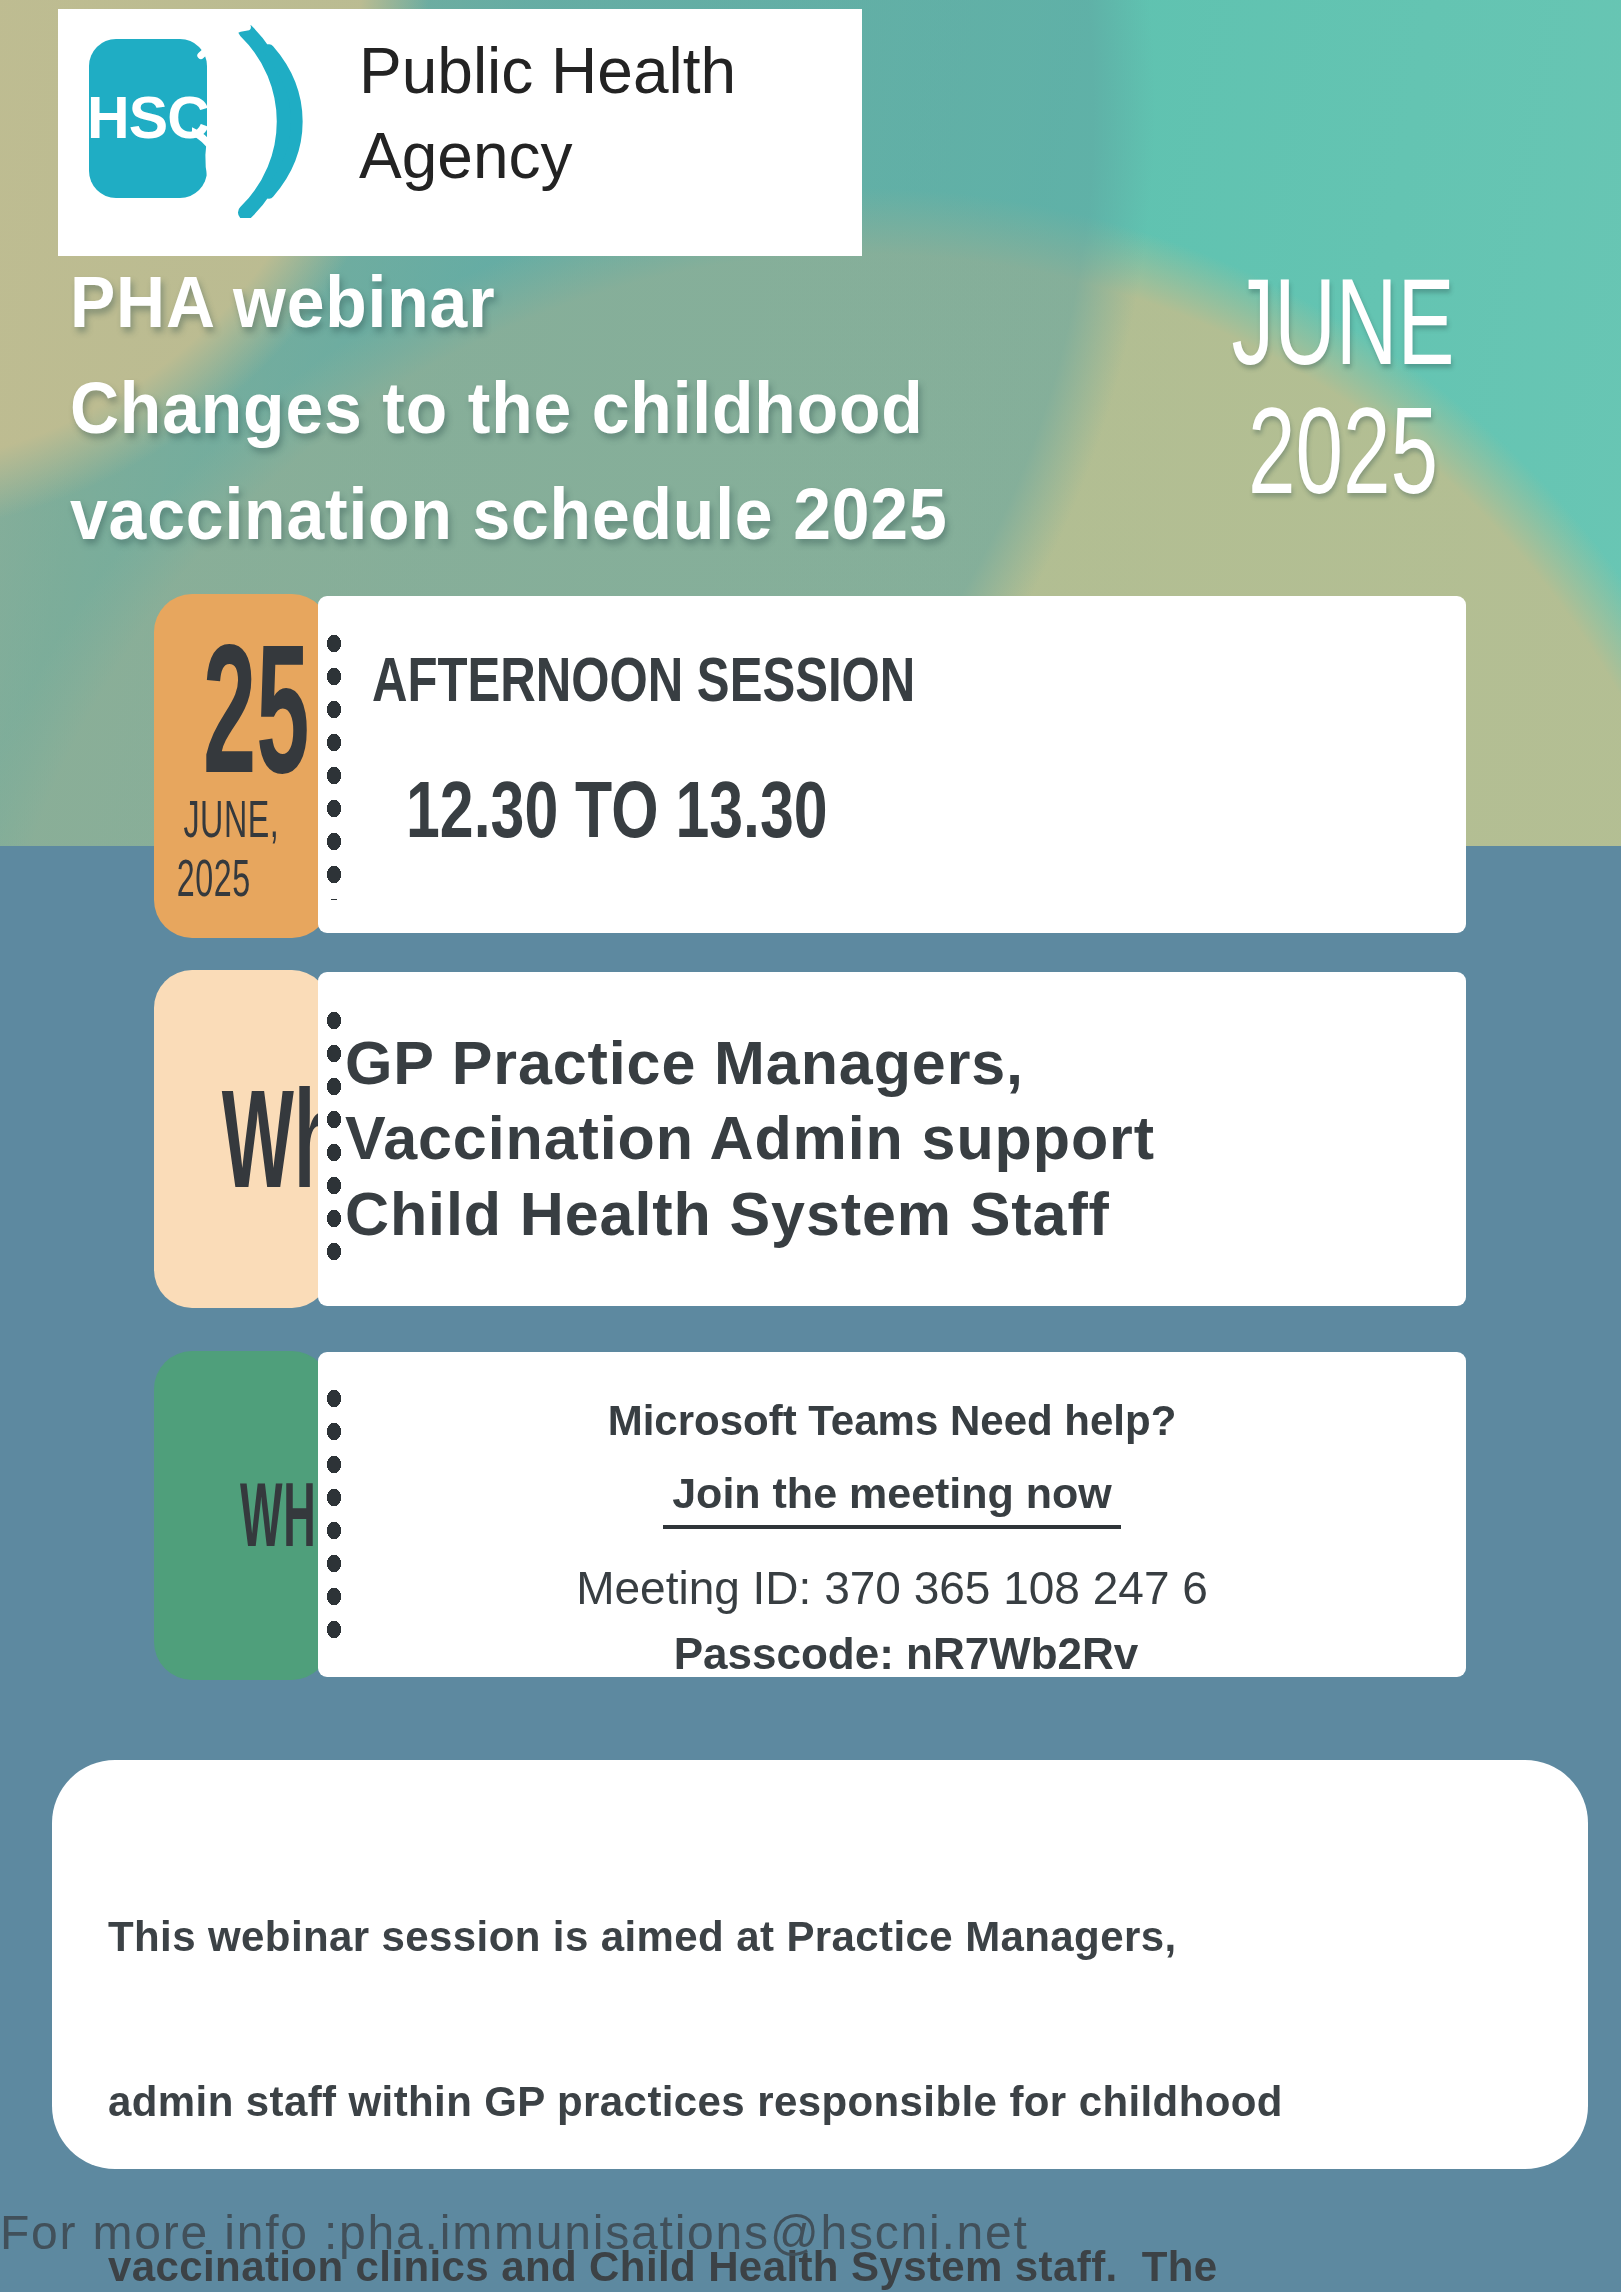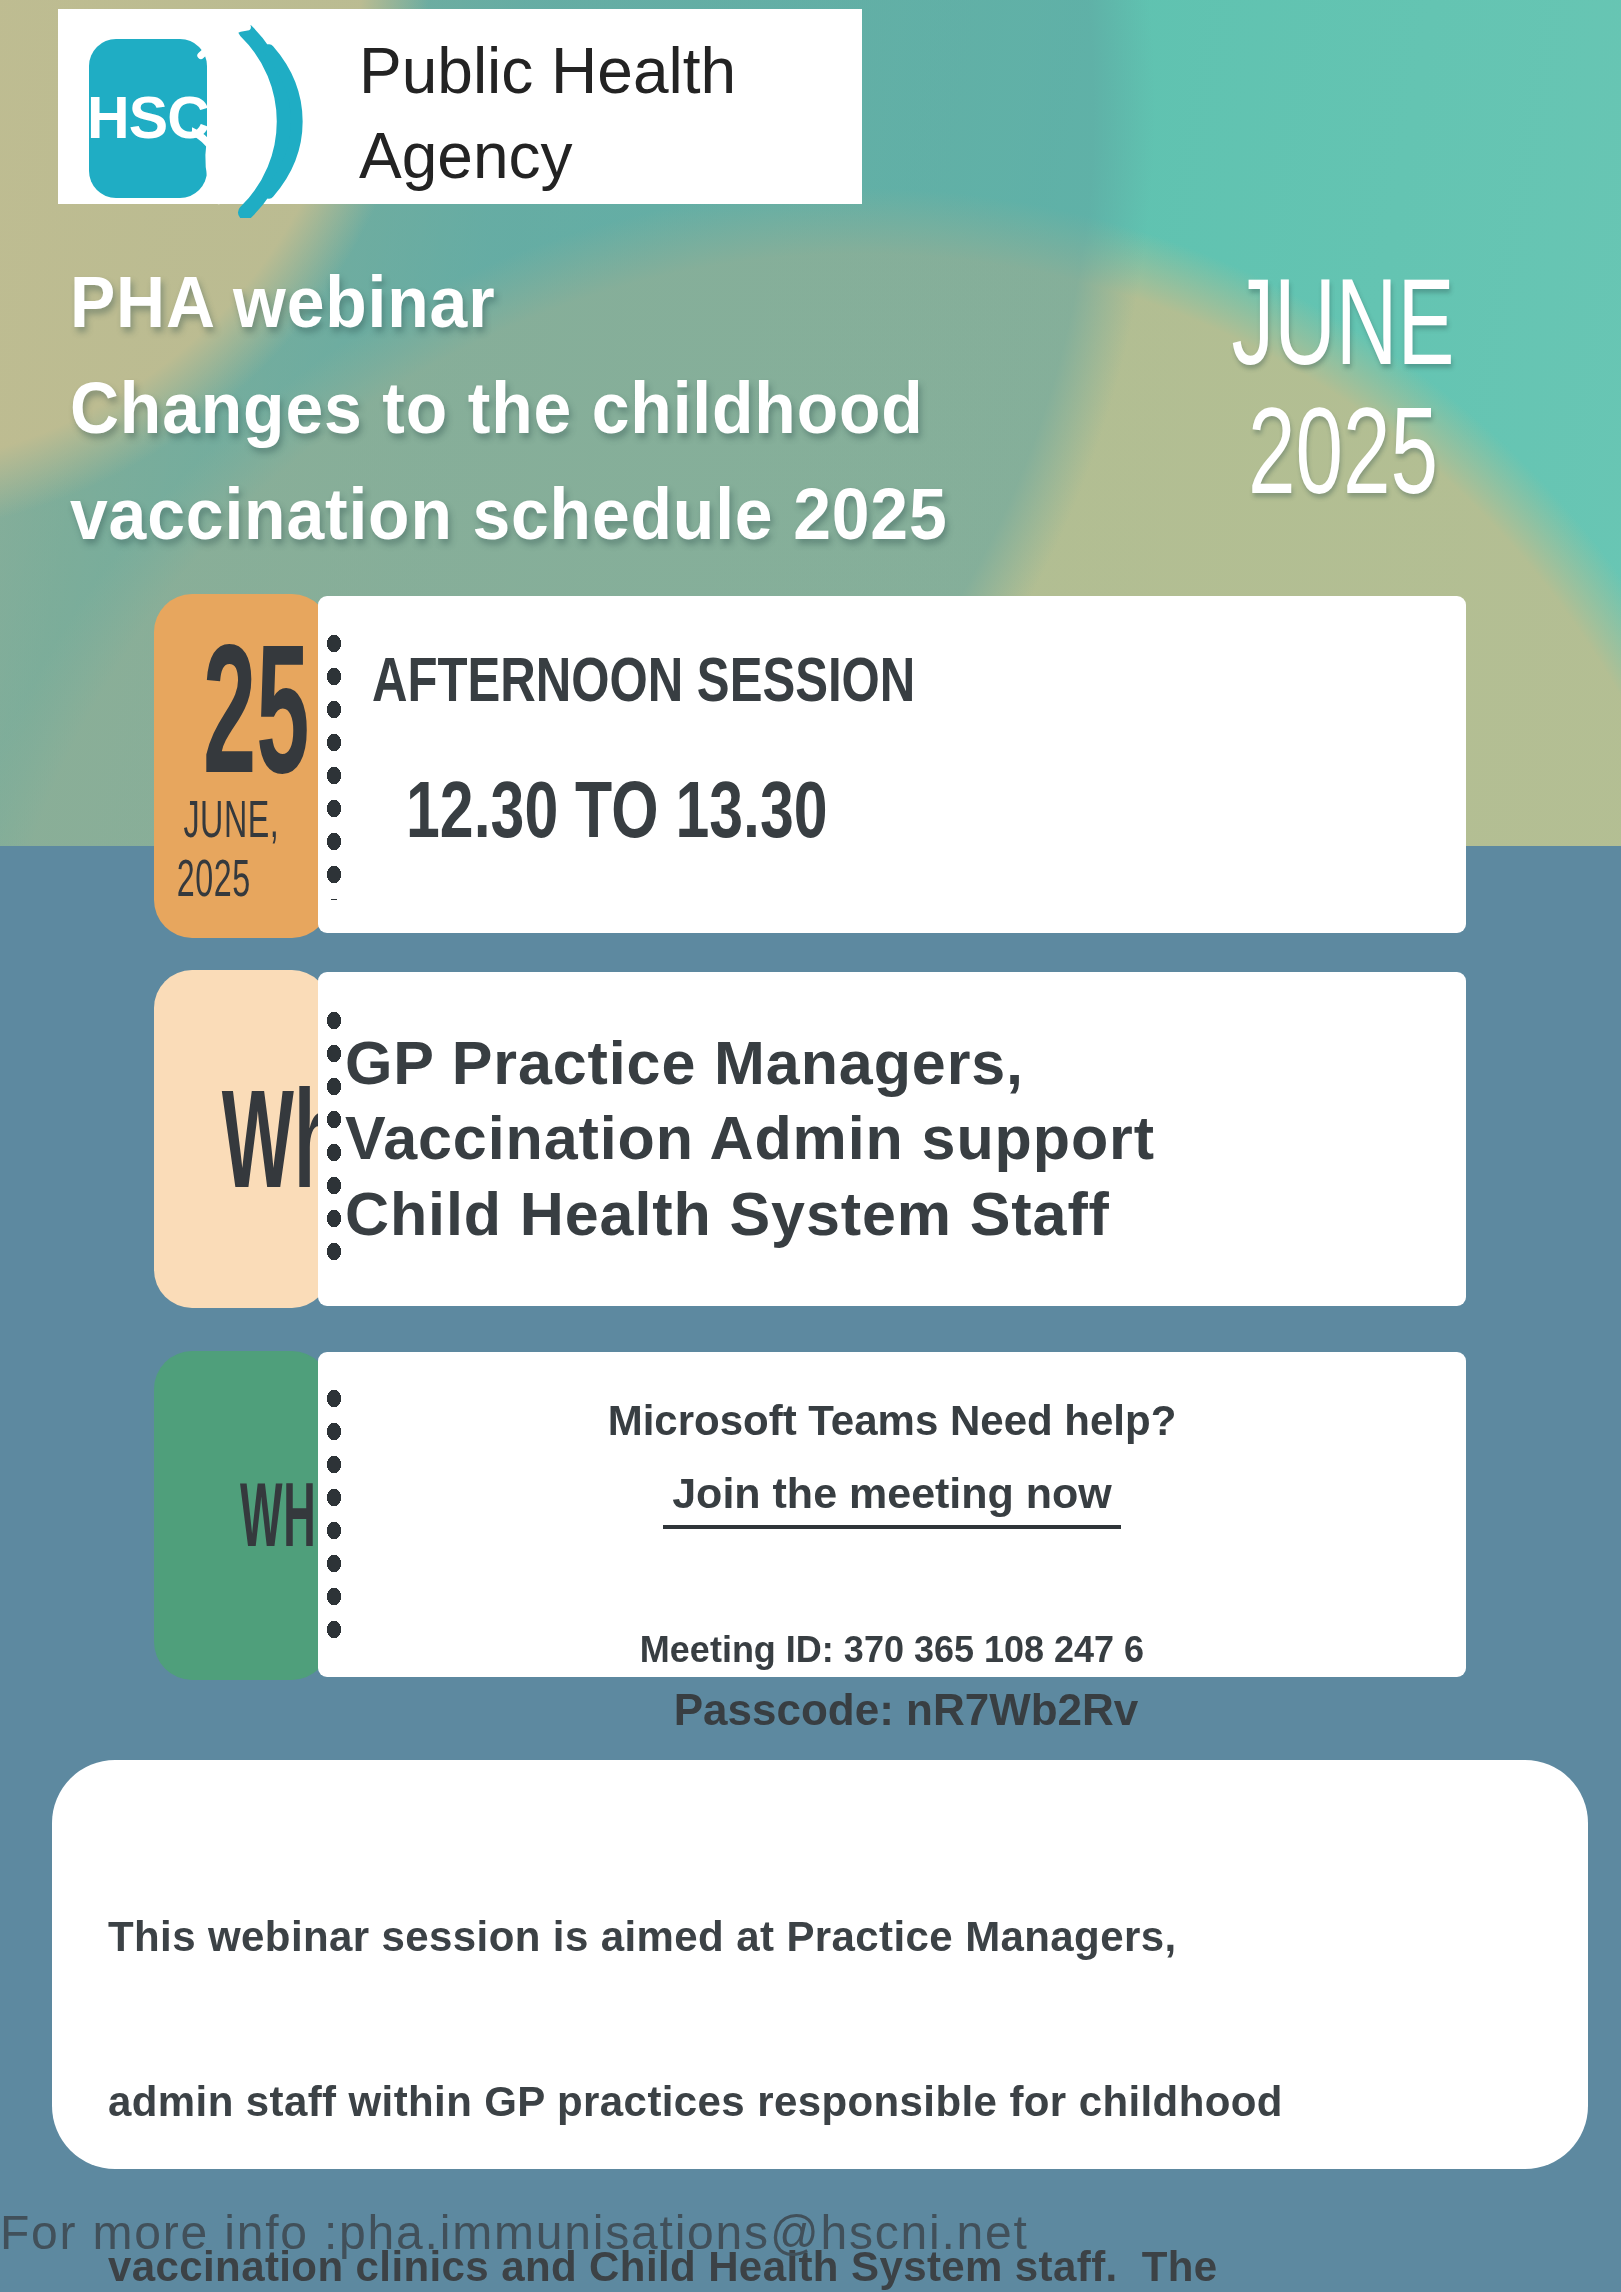--- a/index.html
+++ b/index.html
@@ -14,21 +14,21 @@
       radial-gradient(circle 573px at -143px -36px, rgba(197,190,144,.88) 0 88%, rgba(197,190,144,0) 100%),
       radial-gradient(circle 1030px at 125px 107px, rgba(96,163,160,.55) 0 94%, rgba(96,163,160,0) 100%),
       radial-gradient(circle 940px at 860px 1128px, rgba(196,189,140,.82) 0 93%, rgba(196,189,140,0) 100%),
       linear-gradient(100deg,#c3bd94 0%,#9fb992 9%,#6db8a8 30%,#5fc2b0 62%,#69c6b4 100%);
   }
   .bg-bottom{
     position:absolute;left:0;top:846px;width:1621px;height:1446px;
     background:#5d89a0;
   }
   
-  .logo-box{position:absolute;left:58px;top:9px;width:804px;height:195px;background:#fff;}
+  .logo-box{position:absolute;left:58px;top:9px;width:804px;height:247px;background:#fff;}
   .hsc-mark{
     position:absolute;left:31px;top:29.6px;width:118px;height:159px;
     background:#1fadc4;border-radius:27px;color:#fff;
     display:flex;align-items:center;justify-content:center;
     font-size:59px;font-weight:bold;letter-spacing:-0.9px;
   }
   .hsc-swoosh{position:absolute;left:134px;top:16px;width:116px;height:193px;}
   .org-name{
     position:absolute;left:273px;top:19.7px;color:#232323;
     font-size:64px;line-height:1.33;font-weight:400;margin-left:28px;
@@ -76,21 +76,21 @@
   .panel-who{top:972px;height:334px;display:flex;flex-direction:column;justify-content:center;padding-left:27px;box-sizing:border-box;}
   .panel-who span{display:block;font-size:61px;font-weight:bold;line-height:1.24;letter-spacing:0.9px;}
   .dots-2{top:1008px;height:264px;}
   
   .tag-where{top:1351px;height:329px;background:#4f9f7b;}
   .where-label{font-size:90px;font-weight:bold;transform:scaleX(.50);display:inline-block;letter-spacing:1.8px;}
   .panel-where{top:1352px;height:325px;display:flex;flex-direction:column;align-items:center;padding-top:45px;box-sizing:border-box;}
   .where-help{font-size:42px;font-weight:bold;}
   .where-join{font-size:43px;font-weight:bold;margin-top:24px;
     border-bottom:4.5px solid #2f3539;padding:0 9px 7.2px 9px;cursor:pointer;}
-  .where-id{font-size:36px;font-weight:bold;margin-top:100px;}
+  .where-id{font-size:46px;font-weight:normal;margin-top:32px;}
   .where-pass{font-size:44px;font-weight:bold;margin-top:14.3px;margin-left:28px;}
   .dots-3{top:1386px;height:260px;}
   
   .desc-box{
     position:absolute;left:52px;top:1760px;width:1536px;height:409px;
     background:#fff;border-radius:63px;box-sizing:border-box;
     padding:39px 52px 0 56px;color:#3c4246;
   }
   .desc-text{font-size:42px;font-weight:bold;line-height:1.31;letter-spacing:0.4px;white-space:pre-wrap;}
   .desc-text span{display:block;}

